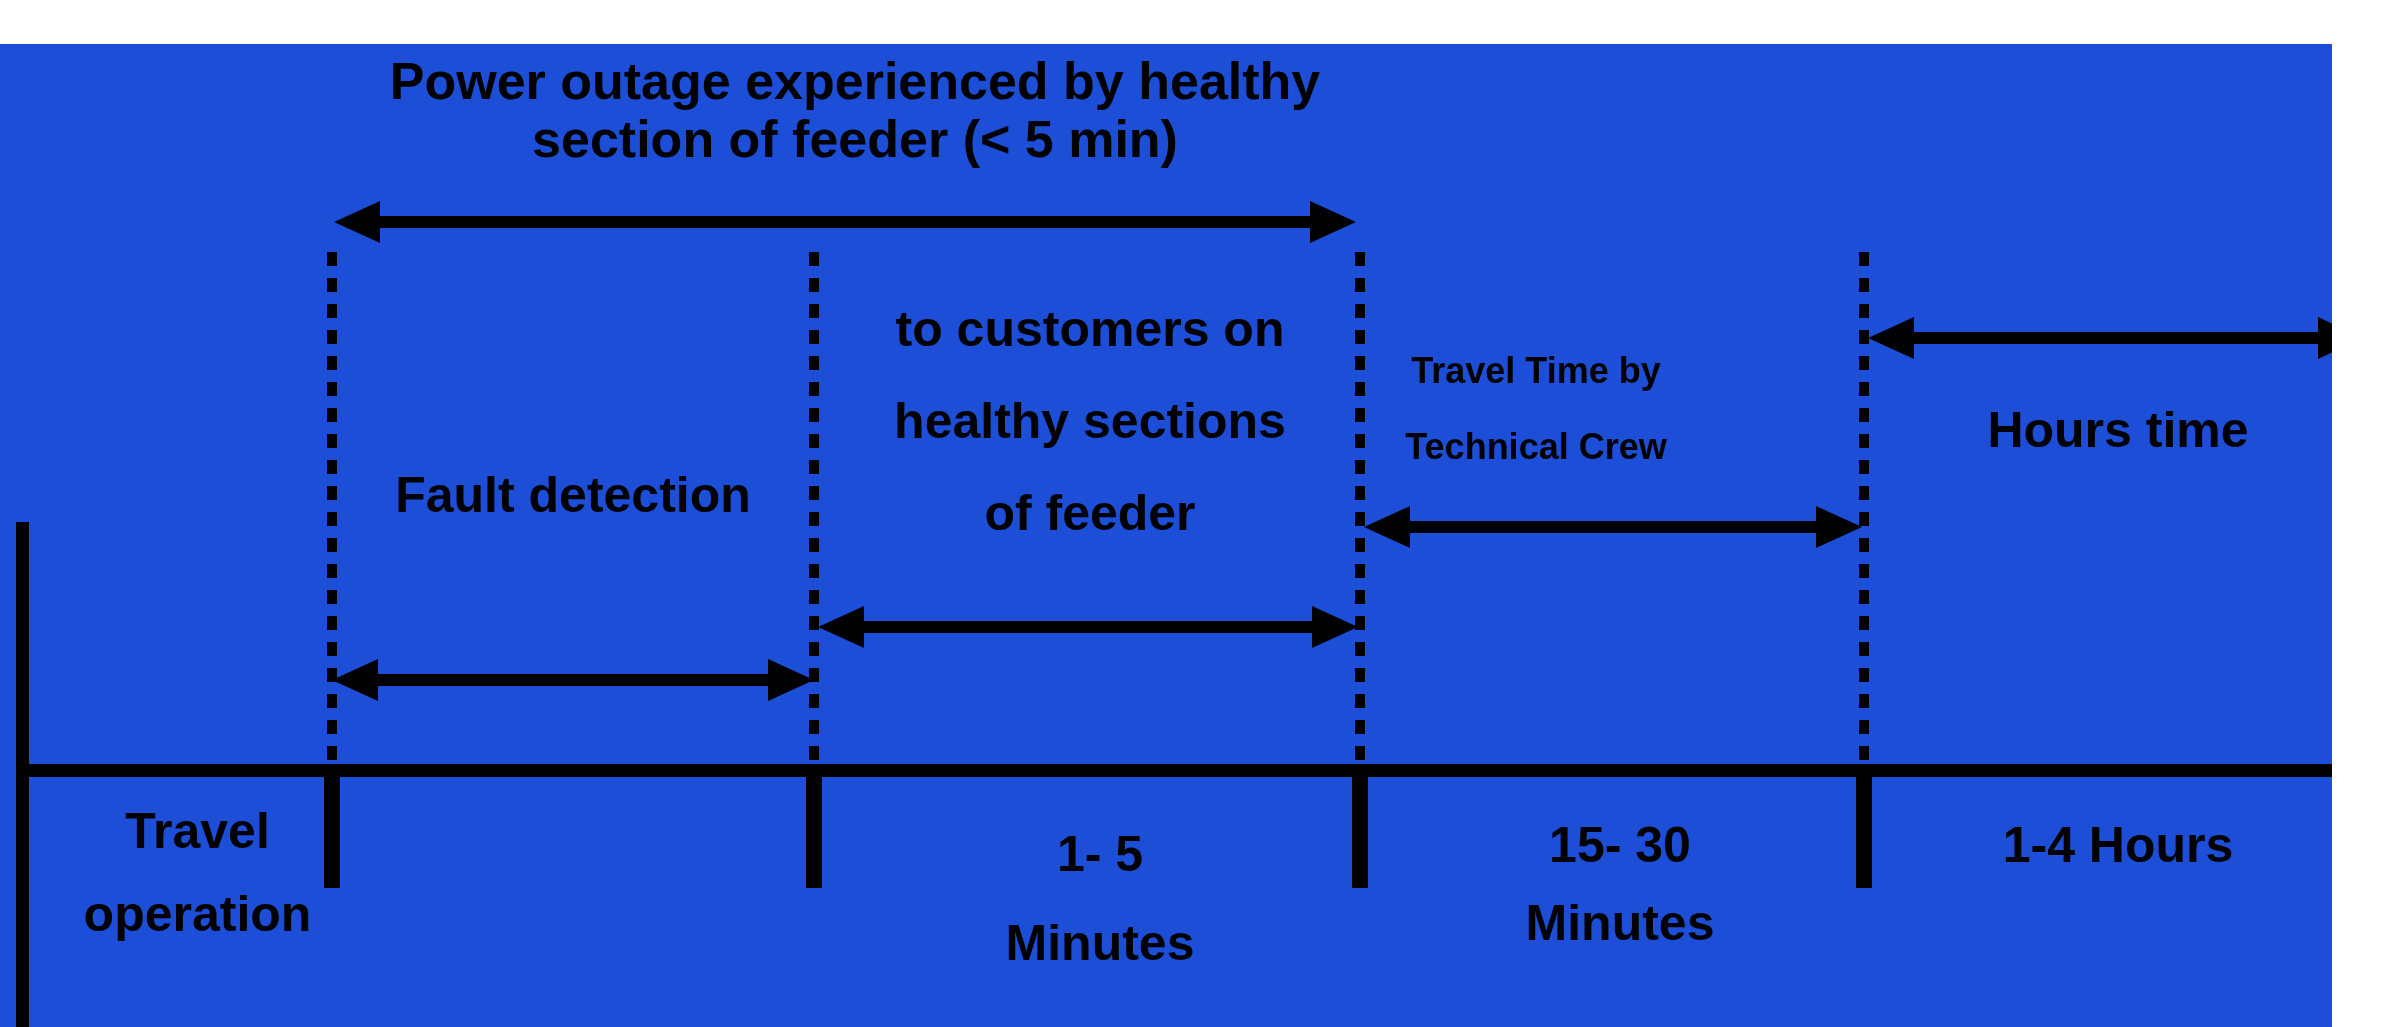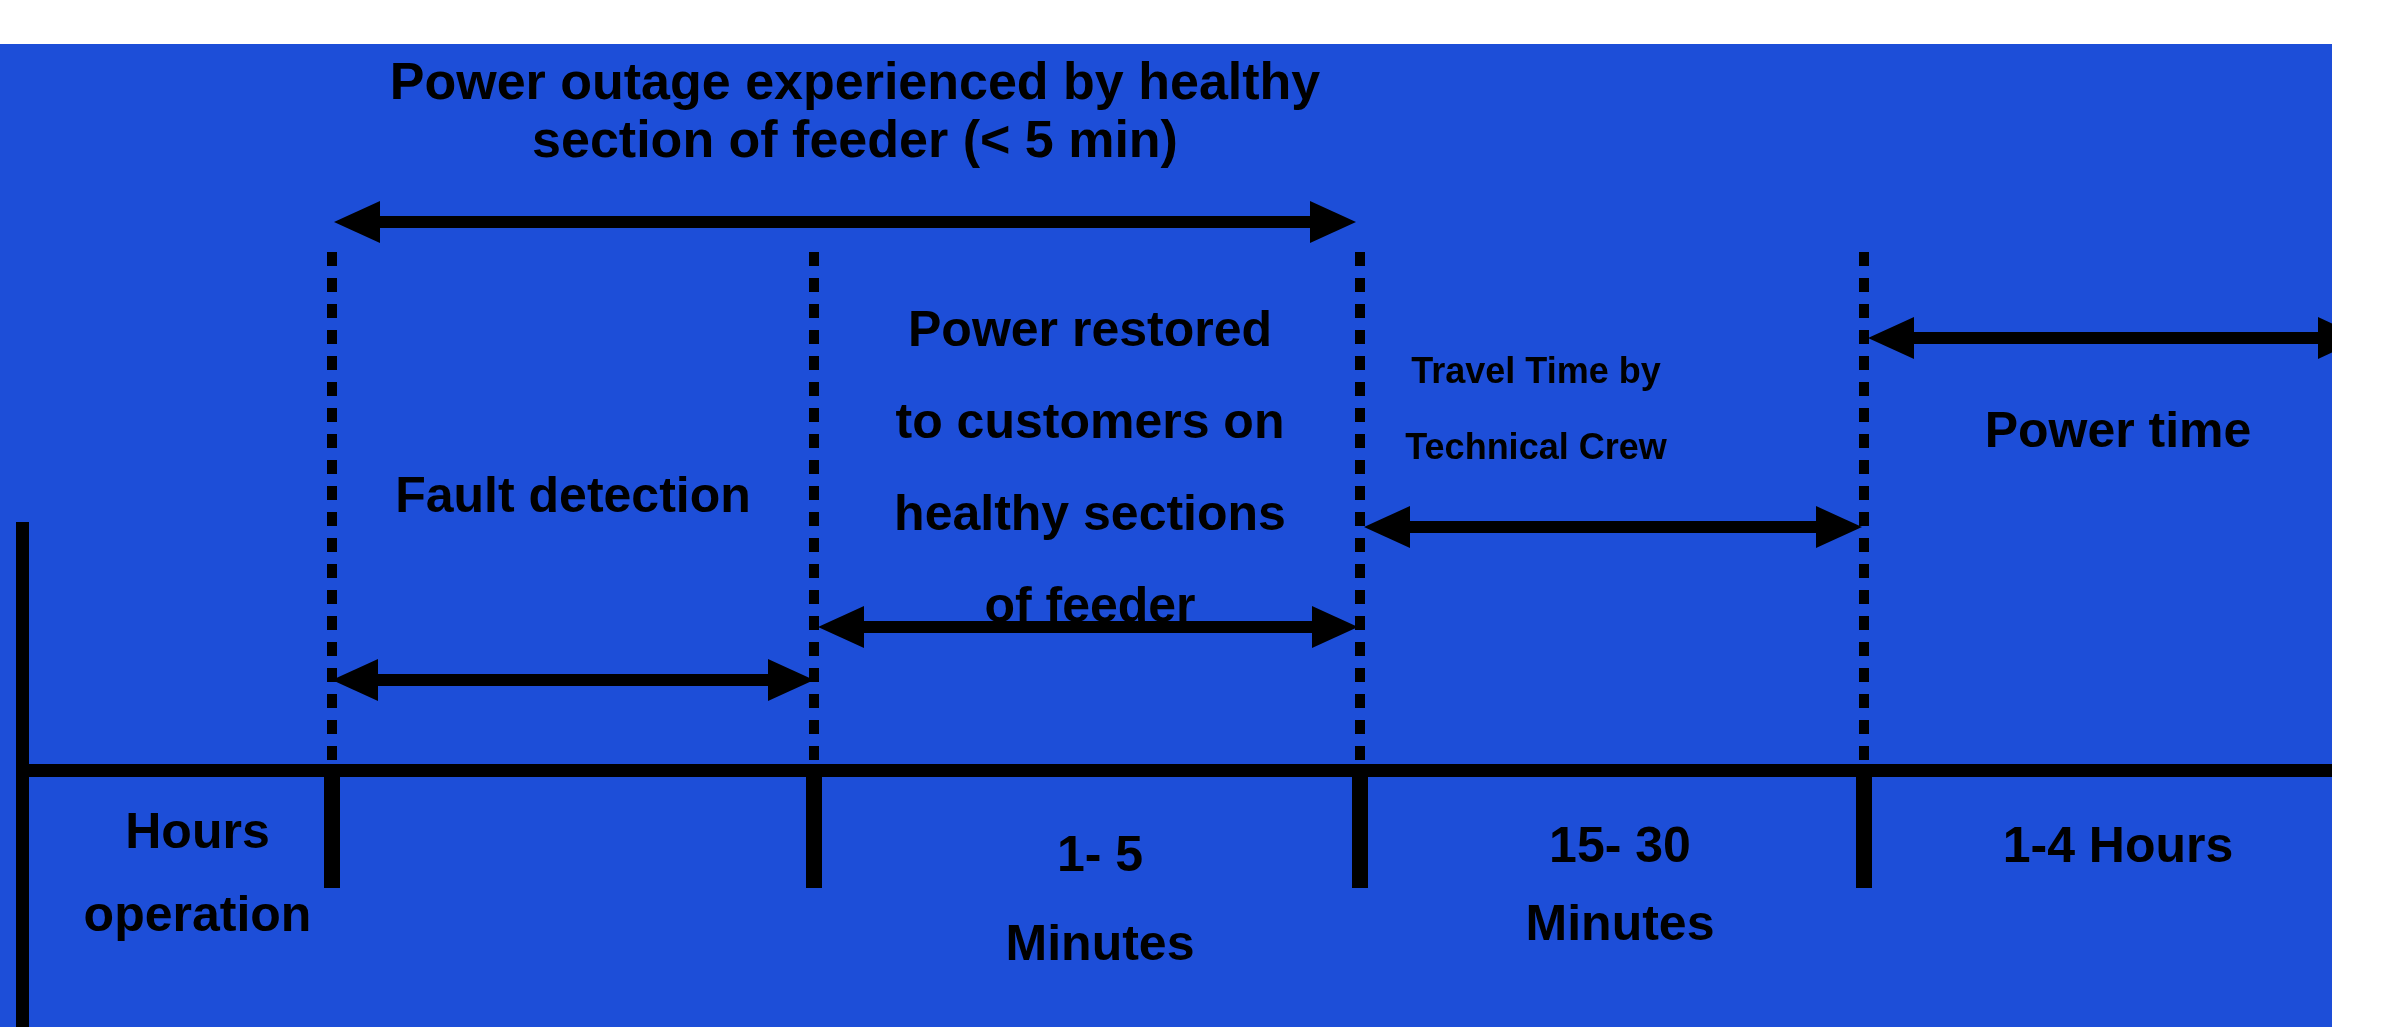--- a/index.html
+++ b/index.html
@@ -137,21 +137,20 @@
   <div class="tblock fault-block">
     <div>Fault detection</div>
   </div>
   <div class="arrow arrow-fault">
     <span class="head-left"></span>
     <span class="shaft"></span>
     <span class="head-right"></span>
   </div>
 
   <div class="tblock restored-block">
-    <div>Power restored</div>
     <div>to customers on</div>
     <div>healthy sections</div>
     <div>of feeder</div>
   </div>
   <div class="arrow arrow-restored">
     <span class="head-left"></span>
     <span class="shaft"></span>
     <span class="head-right"></span>
   </div>
 
@@ -159,38 +158,38 @@
     <div>Travel Time by</div>
     <div>Technical Crew</div>
   </div>
   <div class="arrow arrow-travel">
     <span class="head-left"></span>
     <span class="shaft"></span>
     <span class="head-right"></span>
   </div>
 
   <div class="tblock repair-block">
-    <div>Power time</div>
+    <div>Hours time</div>
   </div>
   <div class="arrow arrow-repair">
     <span class="head-left"></span>
     <span class="shaft"></span>
     <span class="head-right"></span>
   </div>
 
   <div class="start-line"></div>
   <div class="axis-line"></div>
   <div class="tick tk1"></div>
   <div class="tick tk2"></div>
   <div class="tick tk3"></div>
   <div class="tick tk4"></div>
   <div class="tick tk5"></div>
 
   <div class="tblock normal-block">
-    <div>Hours</div>
+    <div>Travel</div>
     <div>operation</div>
   </div>
 
 
   <div class="tblock dur2-block">
     <div>1- 5</div>
     <div>Minutes</div>
   </div>
 
   <div class="tblock dur3-block">

